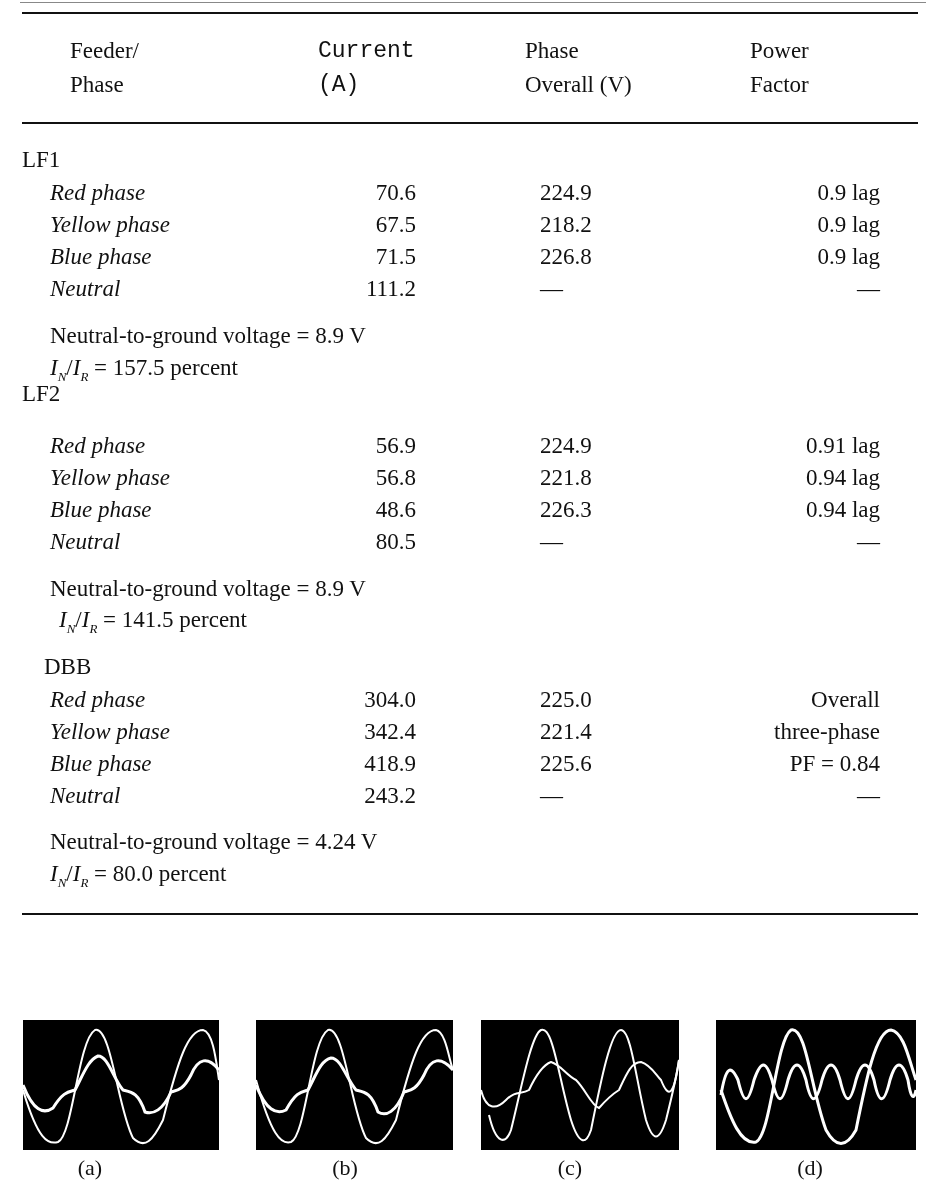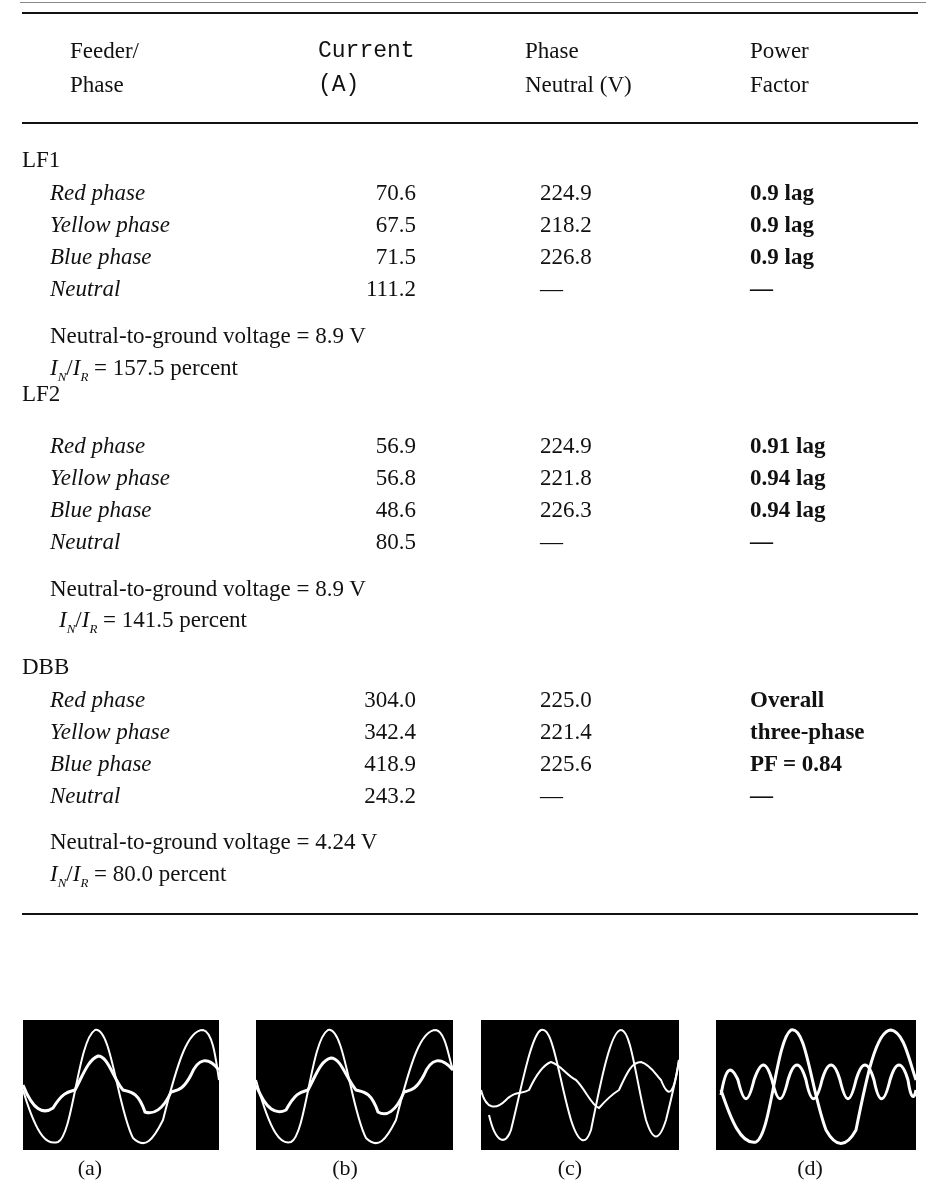--- a/index.html
+++ b/index.html
@@ -6,21 +6,21 @@
   body { width:926px; height:1195px; position:relative; overflow:hidden;
          font-family:"Liberation Serif","DejaVu Serif",serif; color:#111; }
   .rule { position:absolute; left:22px; right:8px; height:0; border-top:2px solid #111; }
   .rule.faint { border-top:1px solid #888; left:20px; right:0; }
   .hdr { position:absolute; top:34px; font-size:23px; line-height:34px; }
   .group-title { position:absolute; left:22px; font-size:23px; line-height:30px; }
   .row { position:absolute; left:0; width:926px; height:32px; font-size:23px; line-height:32px; }
   .row .c0 { position:absolute; left:50px;font-style:italic; }
   .row .c1 { position:absolute; right:510px; text-align:right; }
   .row .c2 { position:absolute; left:540px; width:120px; text-align:left; }
-  .row .c3 { position:absolute; left:750px; width:130px; text-align:left;font-weight:bold; }
+  .row .c3 { position:absolute; left:750px; width:130px; text-align:right; }
   .note { position:absolute; left:50px; font-size:23px; line-height:32px; }
   .note i { font-style:italic; }
   .note sub { font-size:13px; font-style:italic; }
   .scope { position:absolute; top:1020px; height:130px; background:#000; }
   .scope svg { display:block; width:100%; height:100%; }
   .cap { position:absolute; top:1155px; font-size:22px; width:60px; text-align:center; }
 </style>
 </head>
 <body>
 
@@ -30,21 +30,21 @@
 <div class="hdr" style="left:70px;width:120px;">
   <div>Feeder/</div>
   <div>Phase</div>
 </div>
 <div class="hdr" style="left:318px;width:120px;font-family:Liberation Mono, monospace;">
   <div>Current</div>
   <div>(A)</div>
 </div>
 <div class="hdr" style="left:525px;width:150px;">
   <div>Phase</div>
-  <div>Neutral (V)</div>
+  <div>Overall (V)</div>
 </div>
 <div class="hdr" style="left:750px;width:130px;">
   <div>Power</div>
   <div>Factor</div>
 </div>
 
 <div class="rule" style="top:122px;"></div>
 
 <div class="group-title" style="top:145px;">LF1</div>
 <div class="row" style="top:177px;">
@@ -95,21 +95,21 @@
 </div>
 <div class="row" style="top:526px;">
   <span class="c0">Neutral</span>
   <span class="c1">80.5</span>
   <span class="c2">—</span>
   <span class="c3">—</span>
 </div>
 <div class="note" style="top:573px;"><span>Neutral-to-ground voltage = </span><span>8.9 V</span></div>
 <div class="note" style="top:604px;margin-left:9px;"><i>I</i><sub>N</sub>/<i>I</i><sub>R</sub><span> = 141.5 percent</span></div>
 
-<div class="group-title" style="top:652px;">DBB</div>
+<div class="group-title" style="top:652px;margin-left:22px;">DBB</div>
 <div class="row" style="top:684px;">
   <span class="c0">Red phase</span>
   <span class="c1">304.0</span>
   <span class="c2">225.0</span>
   <span class="c3">Overall</span>
 </div>
 <div class="row" style="top:716px;">
   <span class="c0">Yellow phase</span>
   <span class="c1">342.4</span>
   <span class="c2">221.4</span>

